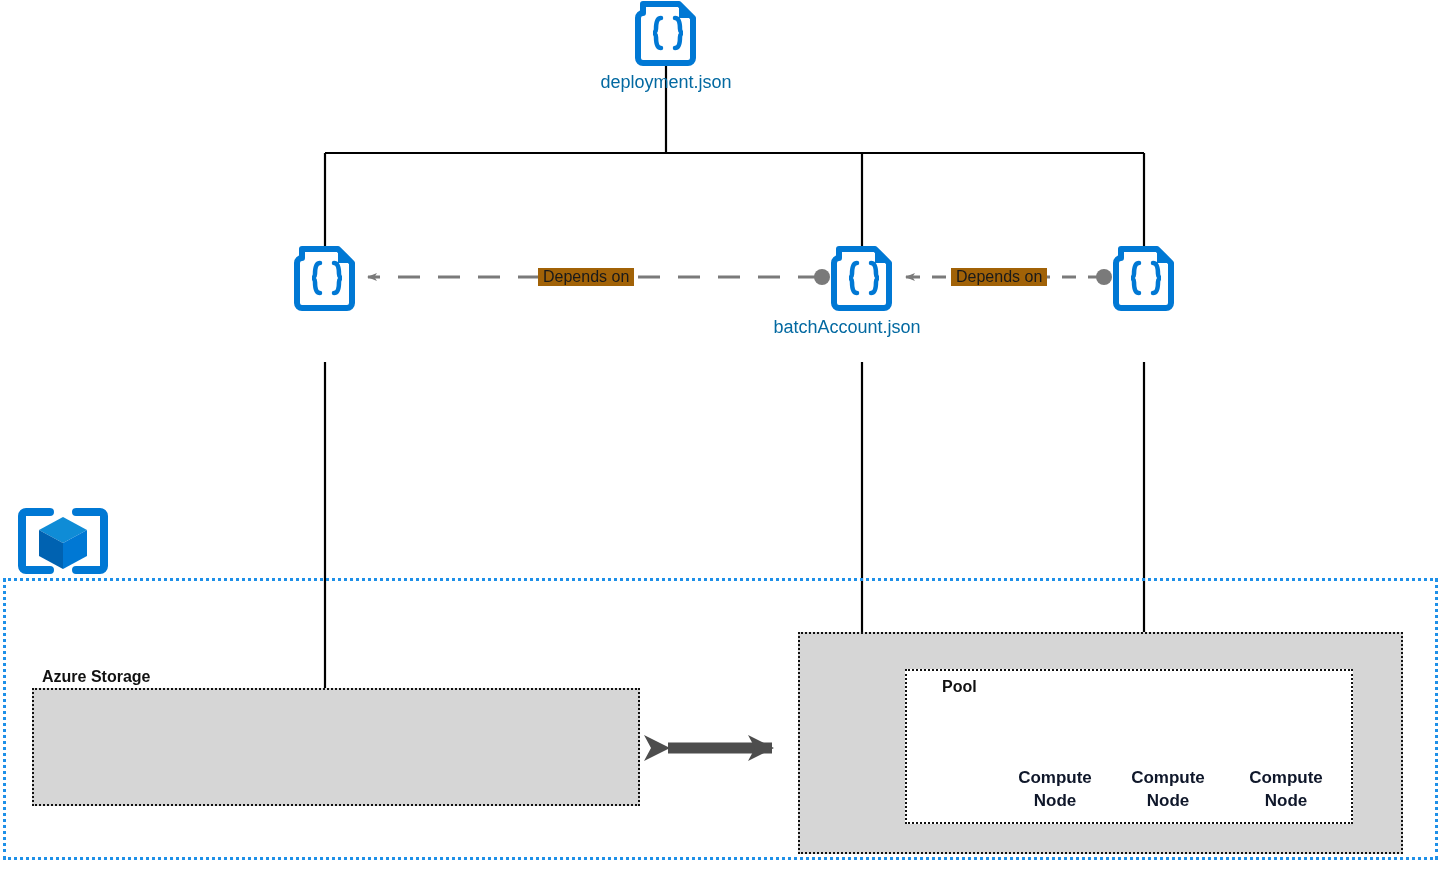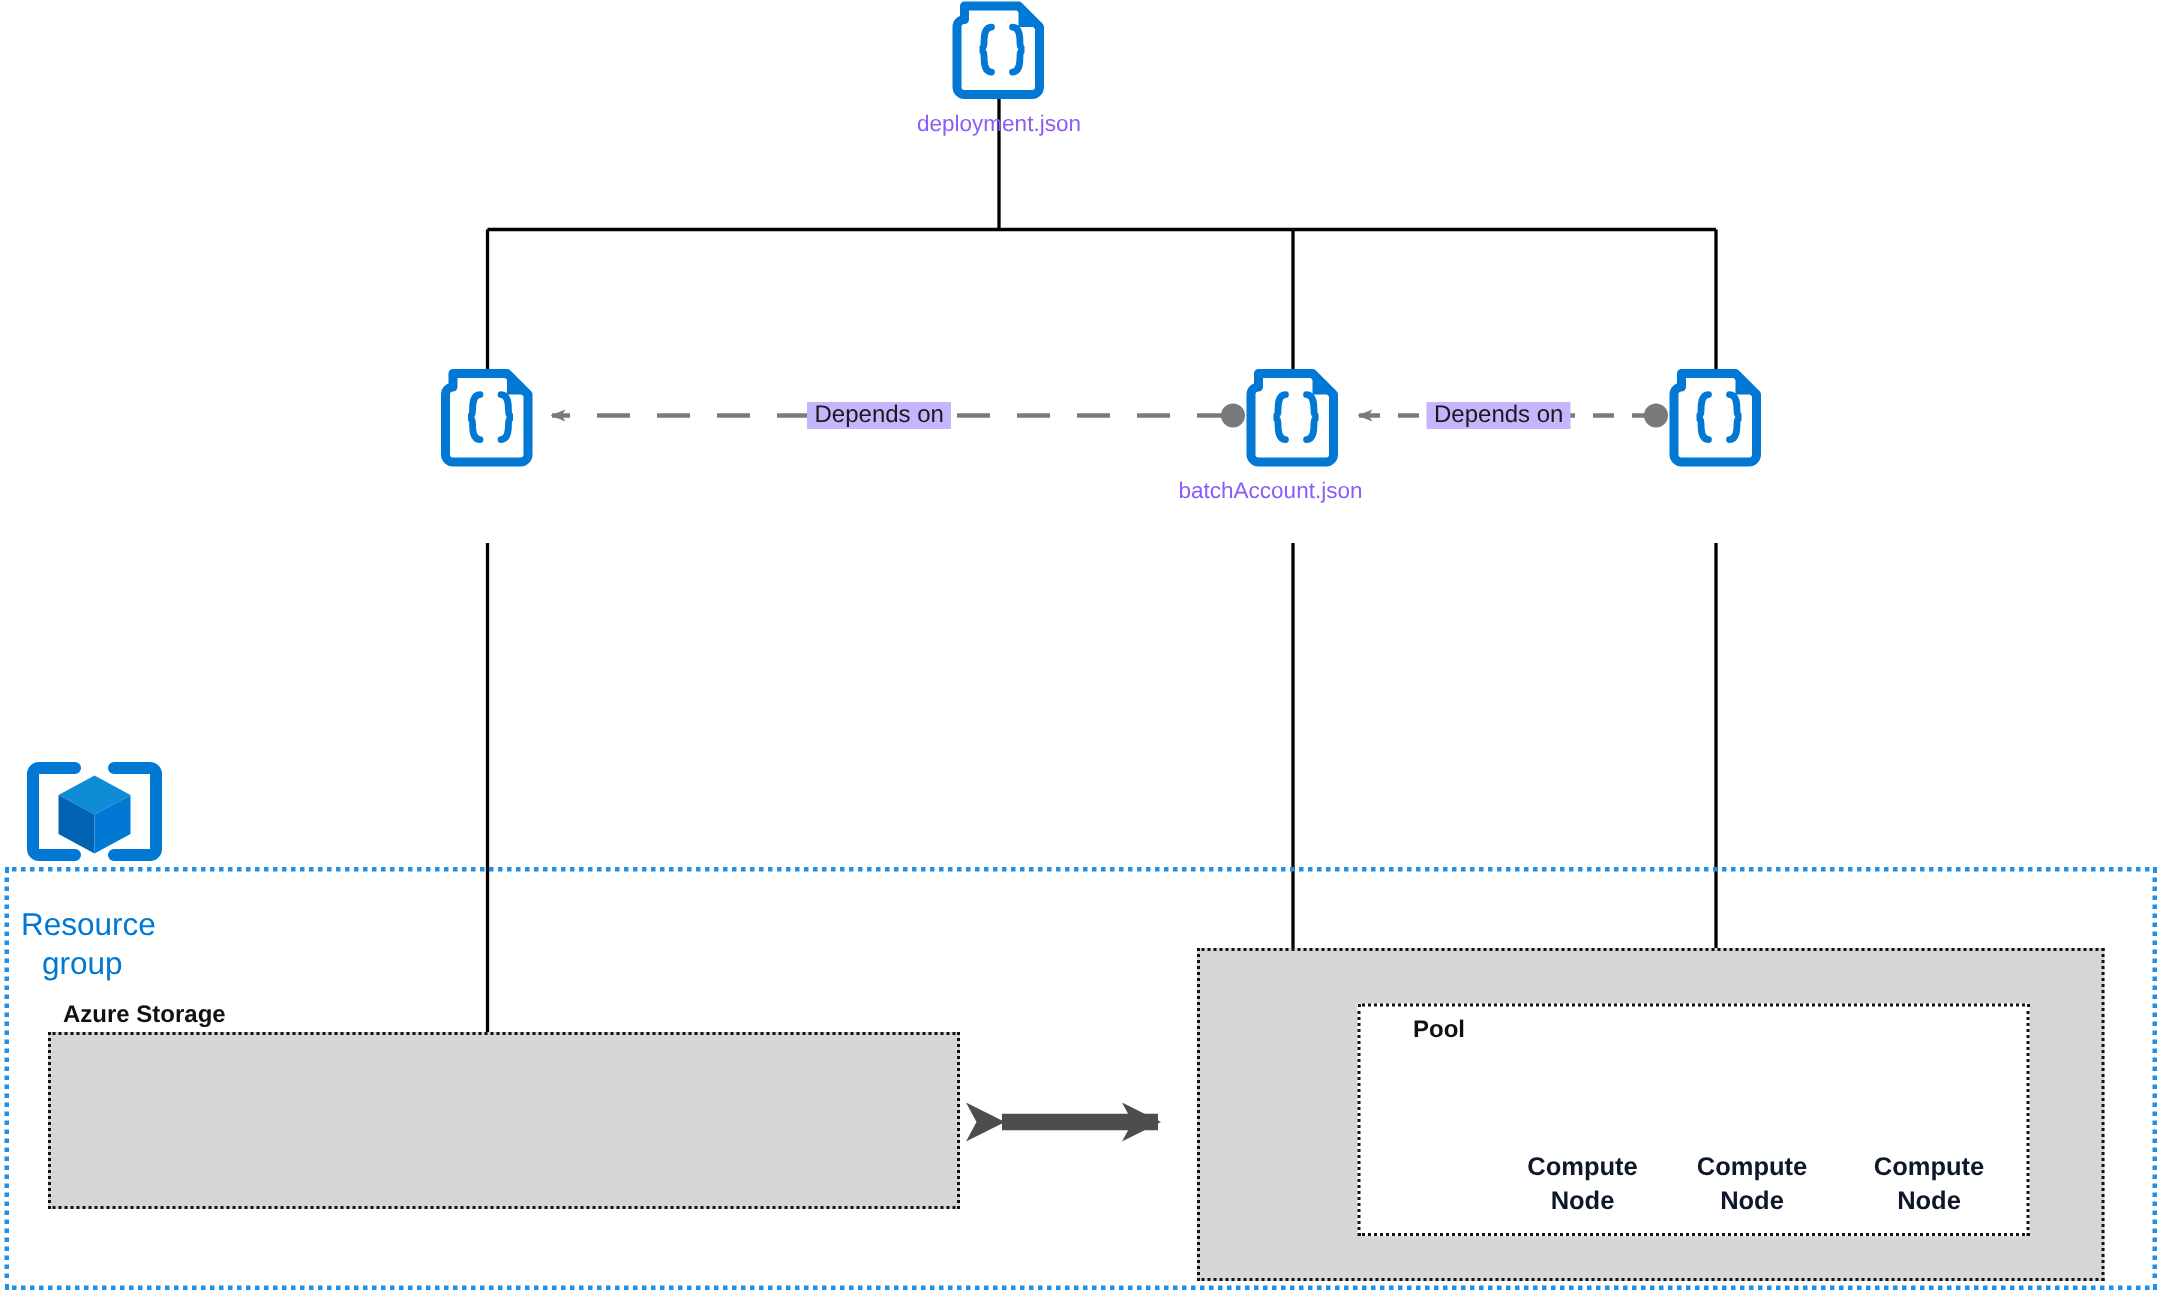--- a/index.html
+++ b/index.html
@@ -18,33 +18,33 @@
     overflow: hidden;
   }
   .abs { position: absolute; }
 
   
   .json-node {
     position: absolute;
     text-align: center;
   }
   .json-label {
-    color: #8b5cf6;
-    font-size: 15px;
+    color: #0369a1;
+    font-size: 18px;
     line-height: 23px;
     margin-top: 7px;
     white-space: pre-line;
   }
 
   
   .dep-label {
     position: absolute;
     font-size: 16px;
     color: #1a1a1a;
-    background: #c4b5fd;
+    background: #a16207;
     padding: 0 5px;
     line-height: 18px;
     white-space: nowrap;
   }
 
   
   #resource-group {
     position: absolute;
     left: 3px;
     top: 578px;
@@ -248,24 +248,20 @@
       <path d="M30,10 L41,16 L30,22 L19,16 z" fill="#0078D4"></path>
       <path d="M19,16 L30,22 L30,35 L19,29 z" fill="#0078D4"></path>
       <path d="M41,16 L30,22 L30,35 L41,29 z" fill="#0A63B0"></path>
       <rect x="25" y="44" width="10" height="10" fill="#0078D4"></rect>
       <rect x="12" y="54" width="36" height="7" rx="3" fill="#0078D4"></rect>
     </g>
   </svg>
 
   <div id="resource-group"></div>
 
-  <div id="rg-label">
-    <span>Resource</span>
-    <span class="l2">group</span>
-  </div>
 
   <div class="box-title" style="left:42px; top:668px;">Azure Storage</div>
   <div class="gray-box" style="left:32px; top:688px; width:608px; height:118px;"></div>
 
   <div class="gray-box" style="left:798px; top:632px; width:605px; height:222px;"></div>
 
   <div class="white-box" style="left:905px; top:669px; width:448px; height:155px;"></div>
   <div class="box-title" style="left:942px; top:678px;">Pool</div>
 
   <div class="compute-node" style="left:999px; top:700px;">

